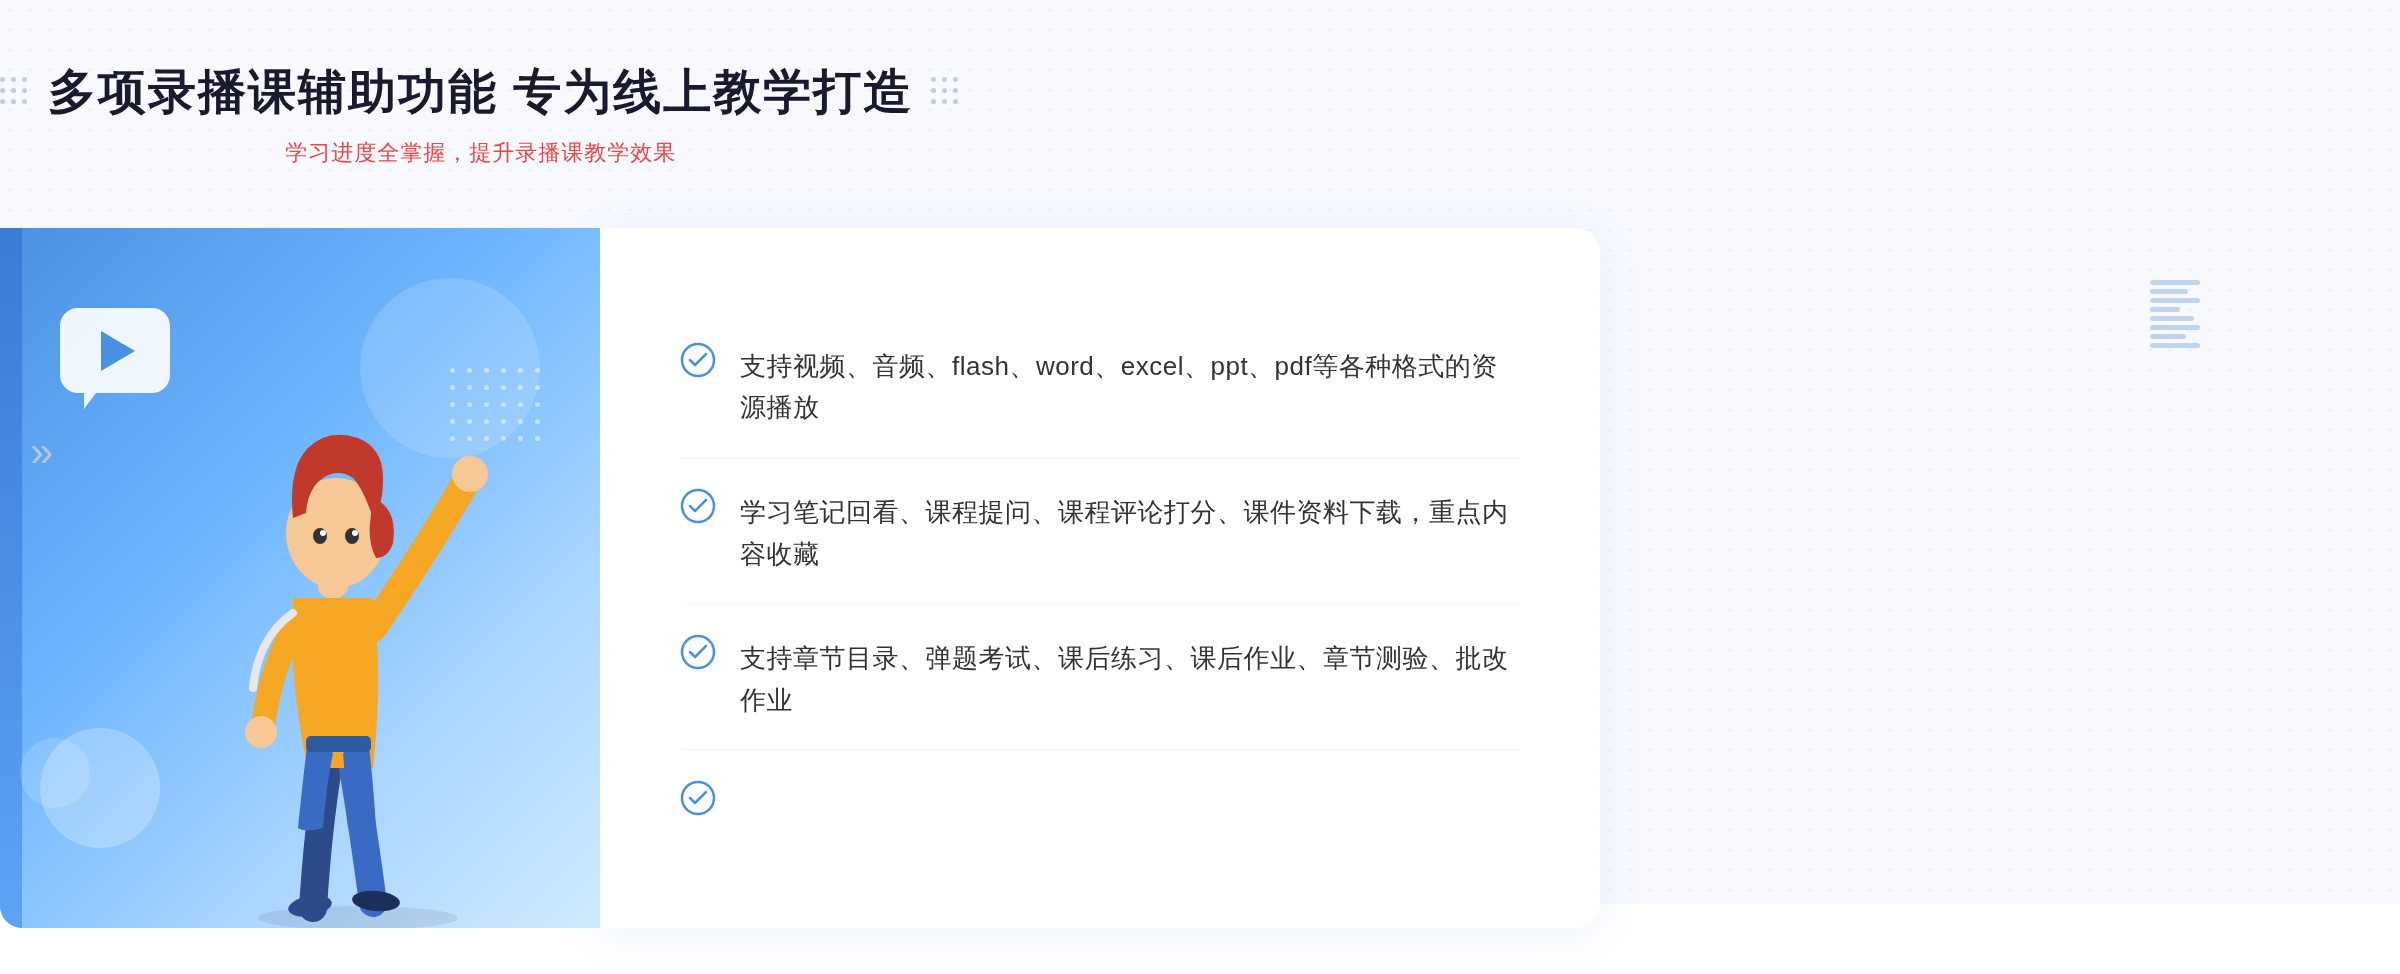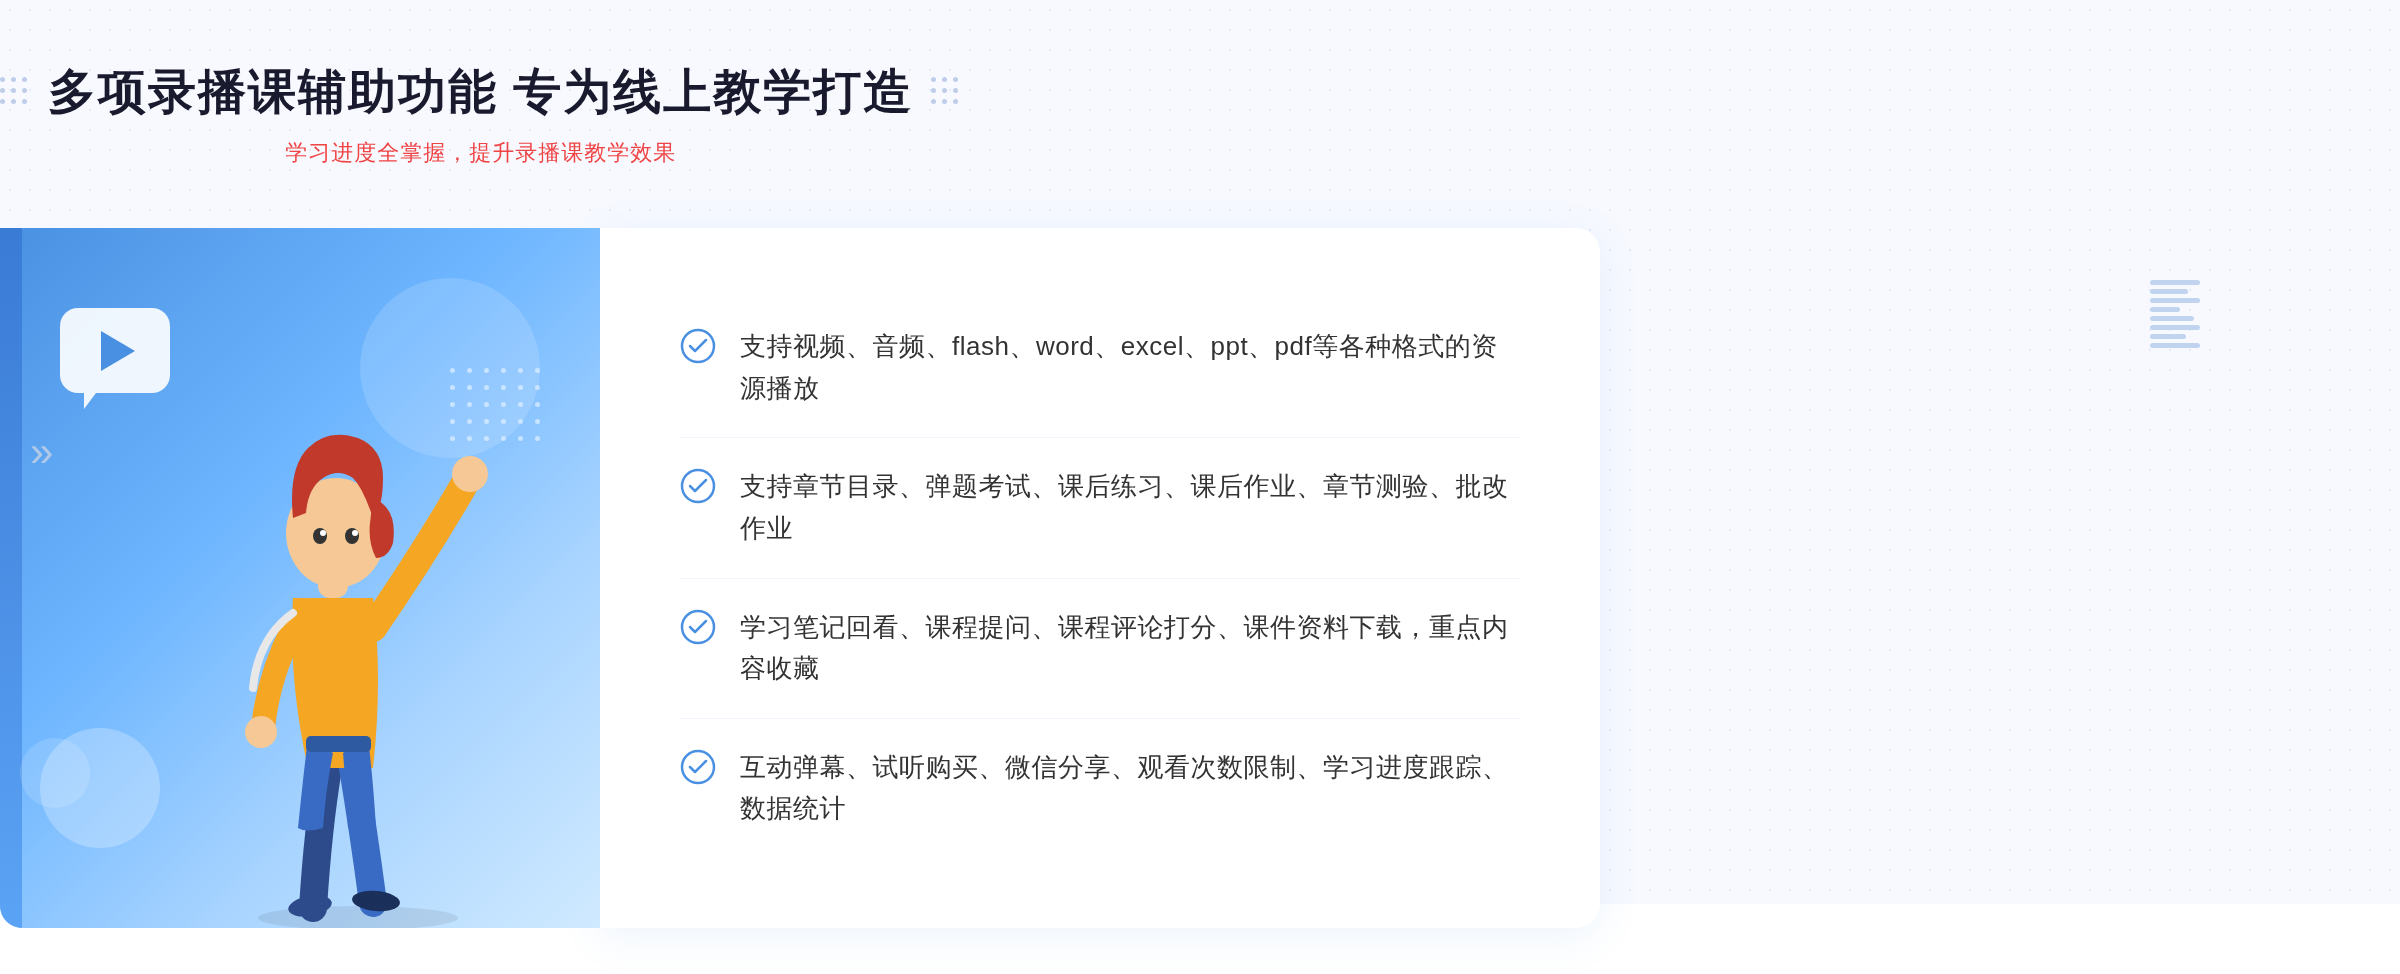--- a/index.html
+++ b/index.html
@@ -221,20 +221,21 @@
       height: 36px;
       flex-shrink: 0;
       margin-top: 2px;
     }
 
     .feature-text {
       font-size: 26px;
       color: #333;
       line-height: 1.6;
       letter-spacing: 0.5px;
+      margin-top: 6px;
     }
 
     
     .blue-accent-bar {
       position: absolute;
       left: 0;
       top: 0;
       width: 22px;
       height: 100%;
       background: linear-gradient(180deg, #3a7bd5 0%, #5ba3f5 100%);
@@ -469,41 +470,40 @@
         <span class="feature-text">支持视频、音频、flash、word、excel、ppt、pdf等各种格式的资源播放</span>
       </div>
 
       <div class="feature-item">
         <div class="check-icon">
           <svg viewBox="0 0 36 36" fill="none" xmlns="http://www.w3.org/2000/svg">
             <circle cx="18" cy="18" r="16" stroke="#4a90e2" stroke-width="2.5"></circle>
             <path d="M10 18 L15 23 L26 12" stroke="#4a90e2" stroke-width="2.5" stroke-linecap="round" stroke-linejoin="round"></path>
           </svg>
         </div>
-        <span class="feature-text">支持章节目录、弹题考试、课后练习、课后作业、章节测验、批改作业</span>
+        <span class="feature-text">学习笔记回看、课程提问、课程评论打分、课件资料下载，重点内容收藏</span>
       </div>
 
       <div class="feature-item">
         <div class="check-icon">
           <svg viewBox="0 0 36 36" fill="none" xmlns="http://www.w3.org/2000/svg">
             <circle cx="18" cy="18" r="16" stroke="#4a90e2" stroke-width="2.5"></circle>
             <path d="M10 18 L15 23 L26 12" stroke="#4a90e2" stroke-width="2.5" stroke-linecap="round" stroke-linejoin="round"></path>
           </svg>
         </div>
-        <span class="feature-text">学习笔记回看、课程提问、课程评论打分、课件资料下载，重点内容收藏</span>
+        <span class="feature-text">支持章节目录、弹题考试、课后练习、课后作业、章节测验、批改作业</span>
       </div>
 
       <div class="feature-item">
         <div class="check-icon">
           <svg viewBox="0 0 36 36" fill="none" xmlns="http://www.w3.org/2000/svg">
             <circle cx="18" cy="18" r="16" stroke="#4a90e2" stroke-width="2.5"></circle>
             <path d="M10 18 L15 23 L26 12" stroke="#4a90e2" stroke-width="2.5" stroke-linecap="round" stroke-linejoin="round"></path>
           </svg>
         </div>
-        <span class="feature-text">互动弹幕、试听购买、微信分享、观看次数限制、学习进度跟踪、数据统计</span>
       </div>
 
     </div>
   </div>
 
   <div class="page-left-deco">
     <div class="page-left-chevrons">»</div>
   </div>
 
   <div class="bottom-left-deco">

